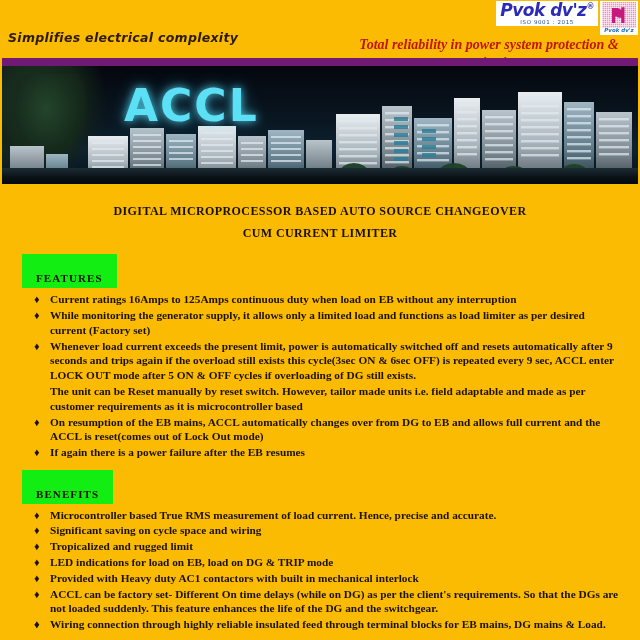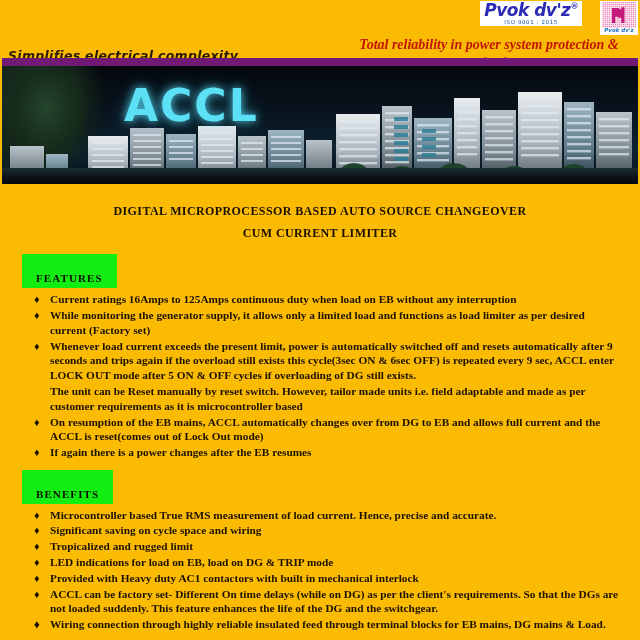--- a/index.html
+++ b/index.html
@@ -23,36 +23,36 @@
 
   
   .header {
     position: relative;
     height: 58px;
     width: 100%;
   }
   .header-tagline {
     position: absolute;
     left: 8px;
-    top: 48px;
+    top: 30px;
     font-family: "DejaVu Sans", sans-serif;
     font-style: italic;
     font-weight: bold;
     font-size: 12.5px;
     color: #2a1a00;
     letter-spacing: 0.3px;
     white-space: nowrap;
   }
   .brand-block {
     position: absolute;
     right: 2px;
     top: 1px;
     display: flex;
     align-items: flex-start;
-    gap: 18px;
+    gap: 2px;
   }
   .brand-card {
     background: #ffffff;
     padding: 1px 4px 0 4px;
     text-align: center;
     line-height: 1;
   }
   .brand-word {
     font-family: "DejaVu Sans", sans-serif;
     font-weight: bold;
@@ -459,21 +459,21 @@
       </li>
       <li class="sub no-bullet">
         <span>The unit can be Reset manually by reset switch. However, tailor made units i.e. field adaptable and made as per customer requirements as it is microcontroller based</span>
       </li>
       <li>
         <span class="dot">♦</span>
         <span>On resumption of the EB mains, ACCL automatically changes over from DG to EB and allows full current and the ACCL is reset(comes out of Lock Out mode)</span>
       </li>
       <li>
         <span class="dot">♦</span>
-        <span>If again there is a power changes after the EB resumes</span>
+        <span>If again there is a power failure after the EB resumes</span>
       </li>
     </ul>
   </div>
 
   <div class="section section-benefits">
     <div class="section-badge">BENEFITS</div>
 
     <ul class="bullets">
       <li>
         <span class="dot">♦</span>

